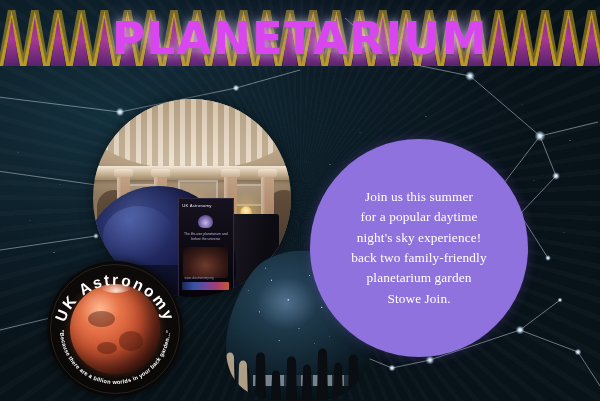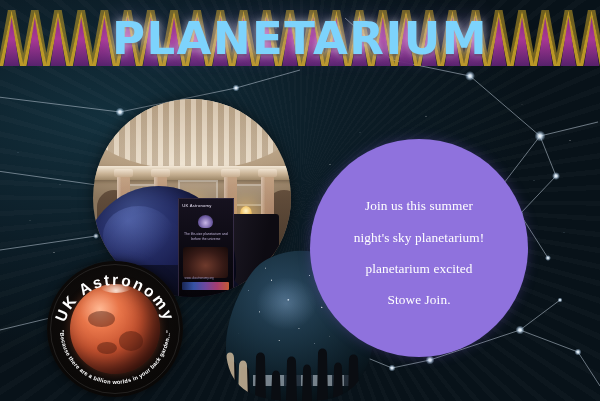--- a/index.html
+++ b/index.html
@@ -92,21 +92,21 @@
   }
 
   
   .title{
     position:absolute; left:0; top:16px; width:600px;
     text-align:center;
     font-family:"DejaVu Sans", sans-serif;
     font-weight:700;
     font-size:45px;
     letter-spacing:1.5px;
-    color:#7dd3fc;
+    color:#d946ef;
     line-height:1;
     text-shadow:
       0 0 9px rgba(255,255,255,.55),
       0 0 22px rgba(190,150,255,.45),
       0 2px 2px rgba(0,0,0,.35);
     white-space:nowrap;
   }
 
   
   .photo-dome{
@@ -320,21 +320,21 @@
   .msg-text{
     width:100%;
     text-align:center;
     font-family:"Liberation Serif", serif;
     font-size:13.3px;
     line-height:1.53;
     color:#ffffff;
     letter-spacing:.1px;
     padding:0 6px;
   }
-  .msg-text .ln{ display:block; white-space:nowrap;margin-top:11px; }
+  .msg-text .ln{ display:block; white-space:nowrap; }
 </style>
 </head>
 <body>
 
 <div id="poster">
 
   <div class="bg-base"></div>
   <div class="bg-stars"></div>
   <div class="bg-stars2"></div>
   <div class="bg-noise"></div>
@@ -569,19 +569,21 @@
       </text>
       <text font-family="'Liberation Sans', sans-serif" font-size="5.6" font-weight="700" fill="#ffffff" letter-spacing=".25">
         <textPath href="#arcBottom" startOffset="50%" text-anchor="middle">"Because there are a billion worlds in your back garden..."</textPath>
       </text>
     </svg>
   </div>
 
   <div class="msg-circle">
     <div class="msg-text">
       <span class="ln">Join us this summer</span>
-      <span class="ln">night's sky planetarium!</span>
-      <span class="ln">planetarium excited</span>
+      <span class="ln">for a popular daytime</span>
+      <span class="ln">night's sky experience!</span>
+      <span class="ln">back two family-friendly</span>
+      <span class="ln">planetarium garden</span>
       <span class="ln">Stowe Join.</span>
     </div>
   </div>
 
 </div>
 
 </body></html>

